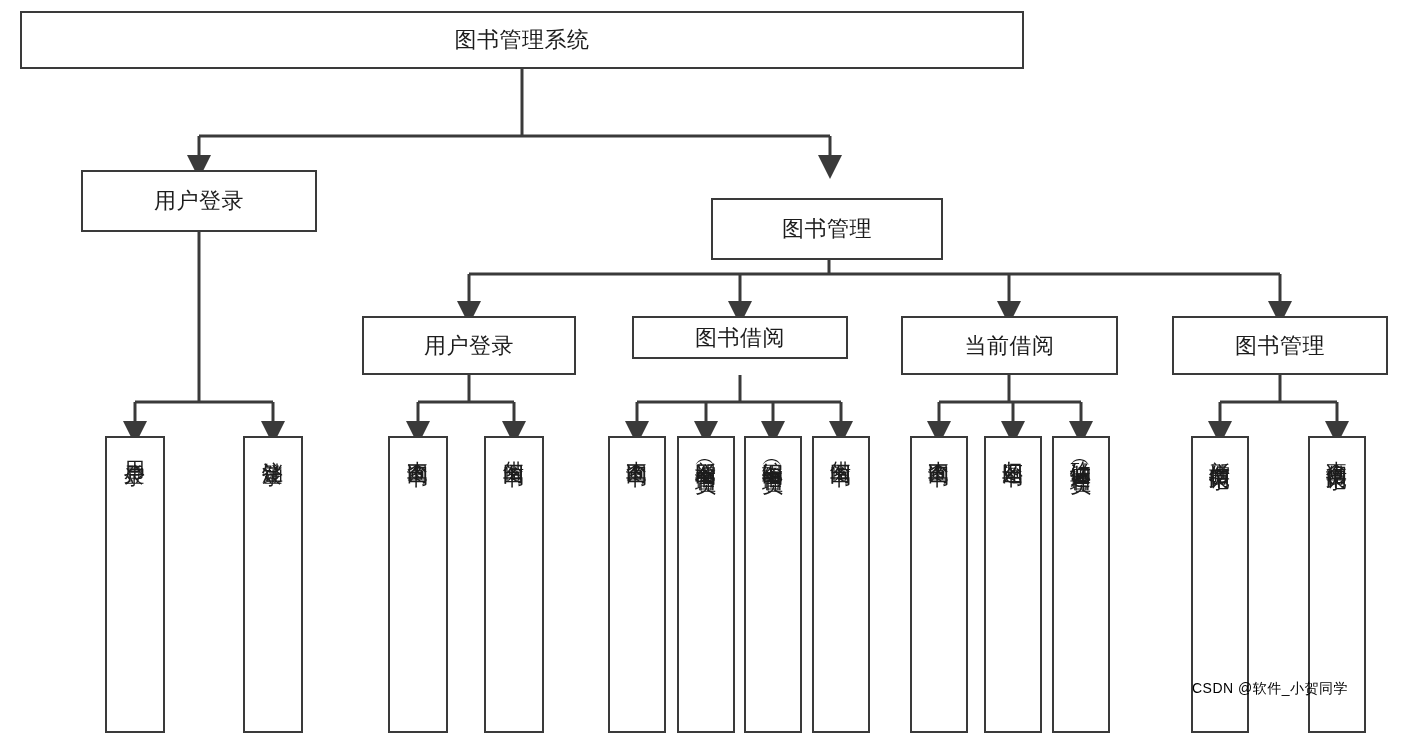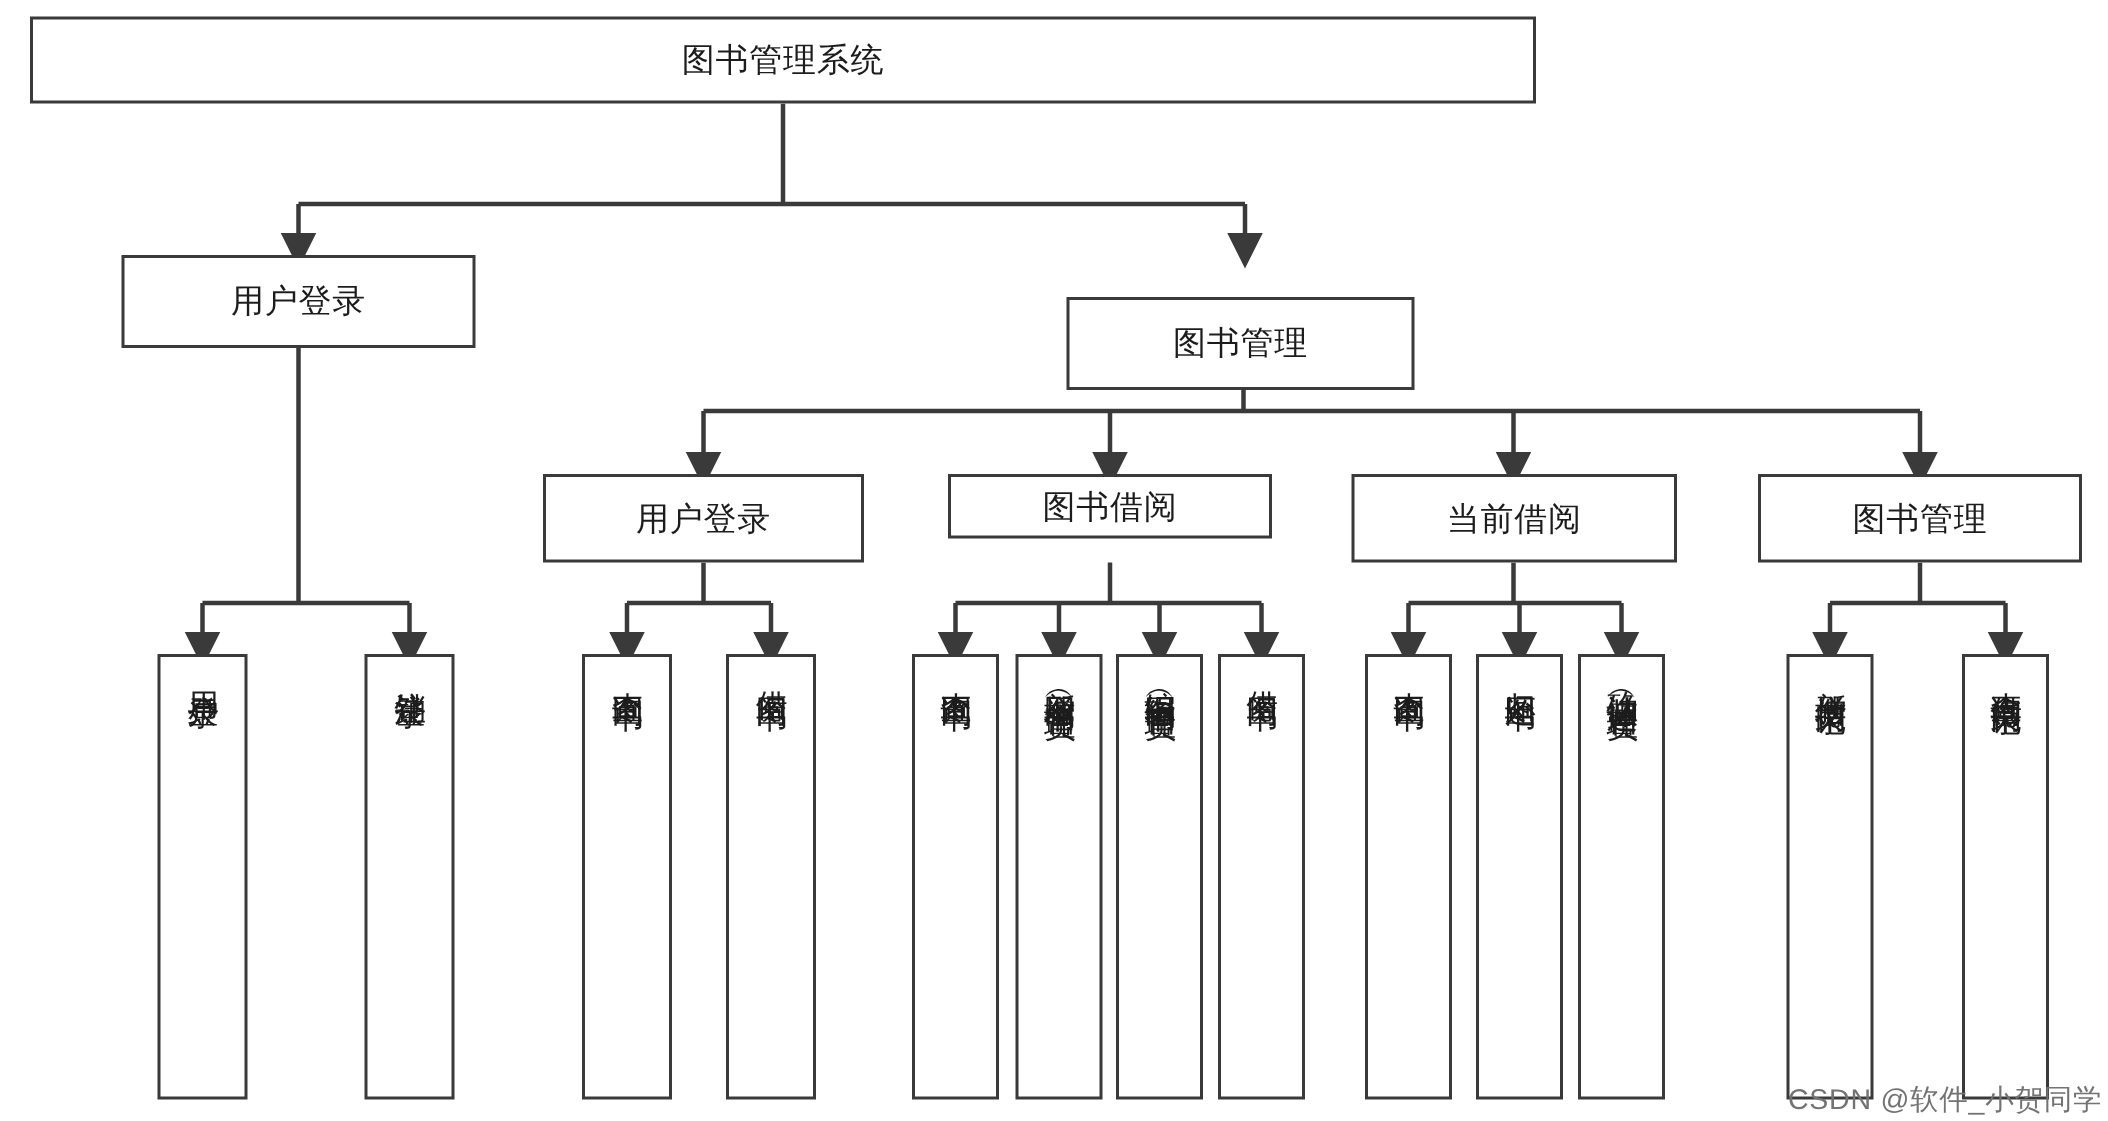--- a/index.html
+++ b/index.html
@@ -55,23 +55,23 @@
     text-orientation: upright;
     white-space: normal;
     font-size: 21px;
     line-height: 1.0;
     letter-spacing: 2px;
     max-height: 100%;
   }
   #watermark {
     position: absolute;
     left: 1192px;
-    top: 720px;
-    font-size: 19px;
-    color: #737373;
+    top: 680px;
+    font-size: 14px;
+    color: #000000;
     letter-spacing: 0.5px;
     white-space: nowrap;
     z-index: 5;
     user-select: none;
   }
 </style>
 </head>
 <body>
 
 <div id="canvas">

